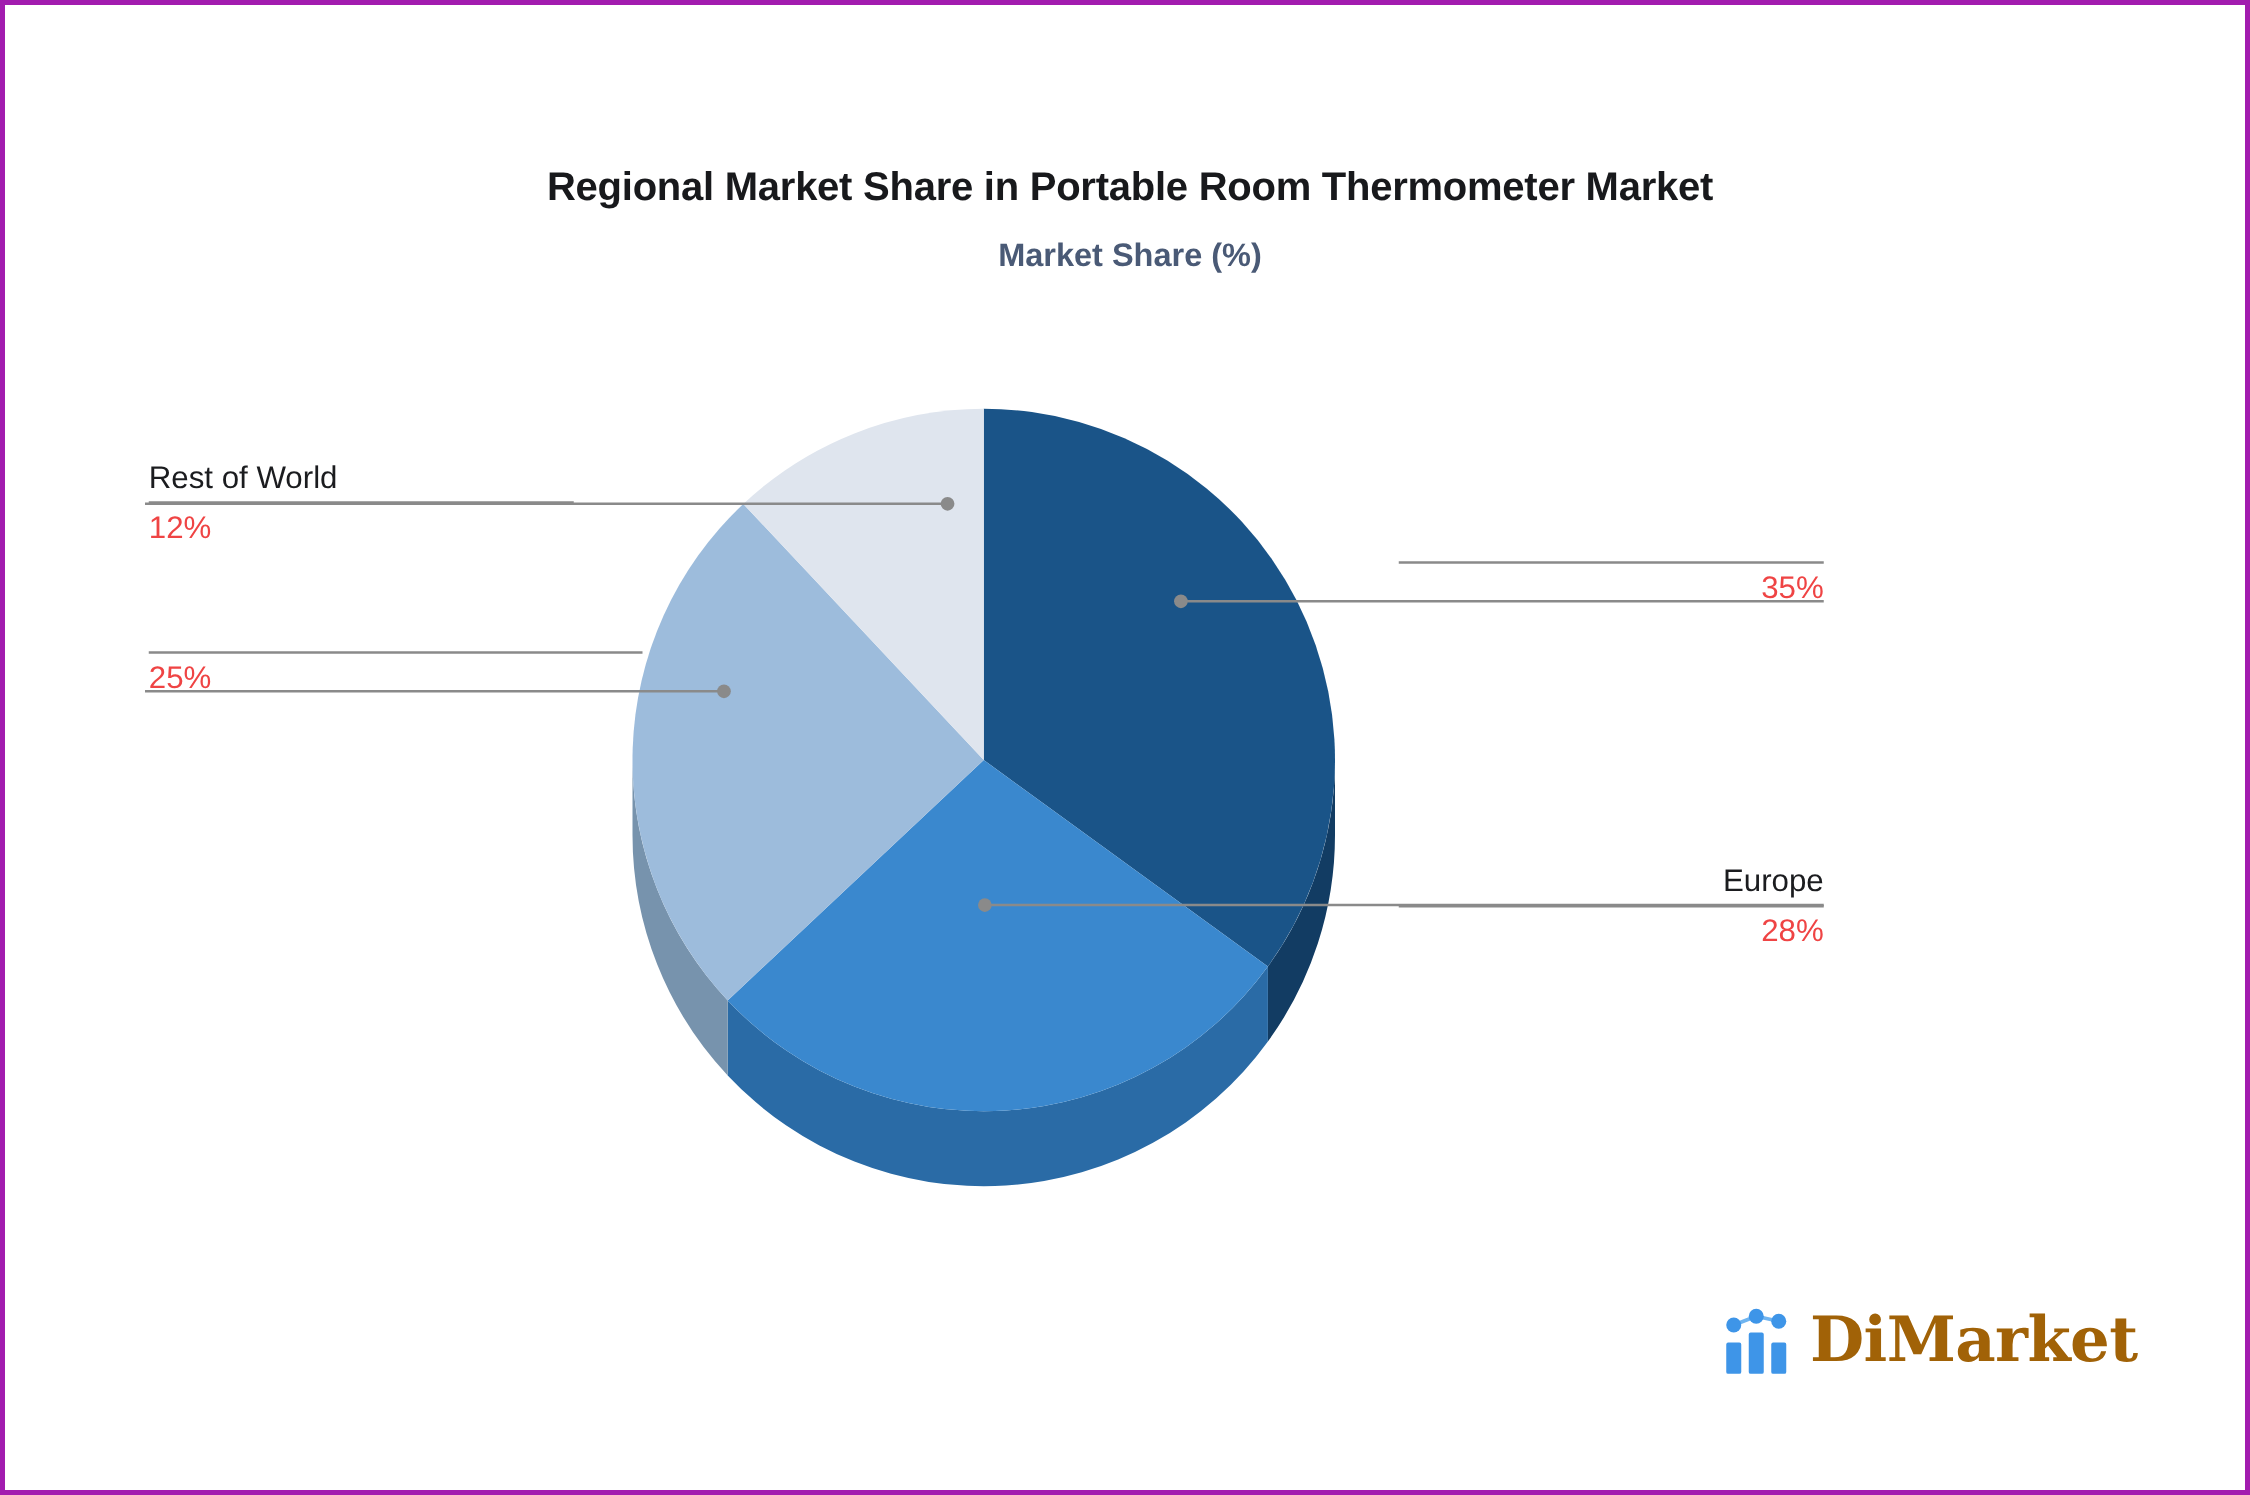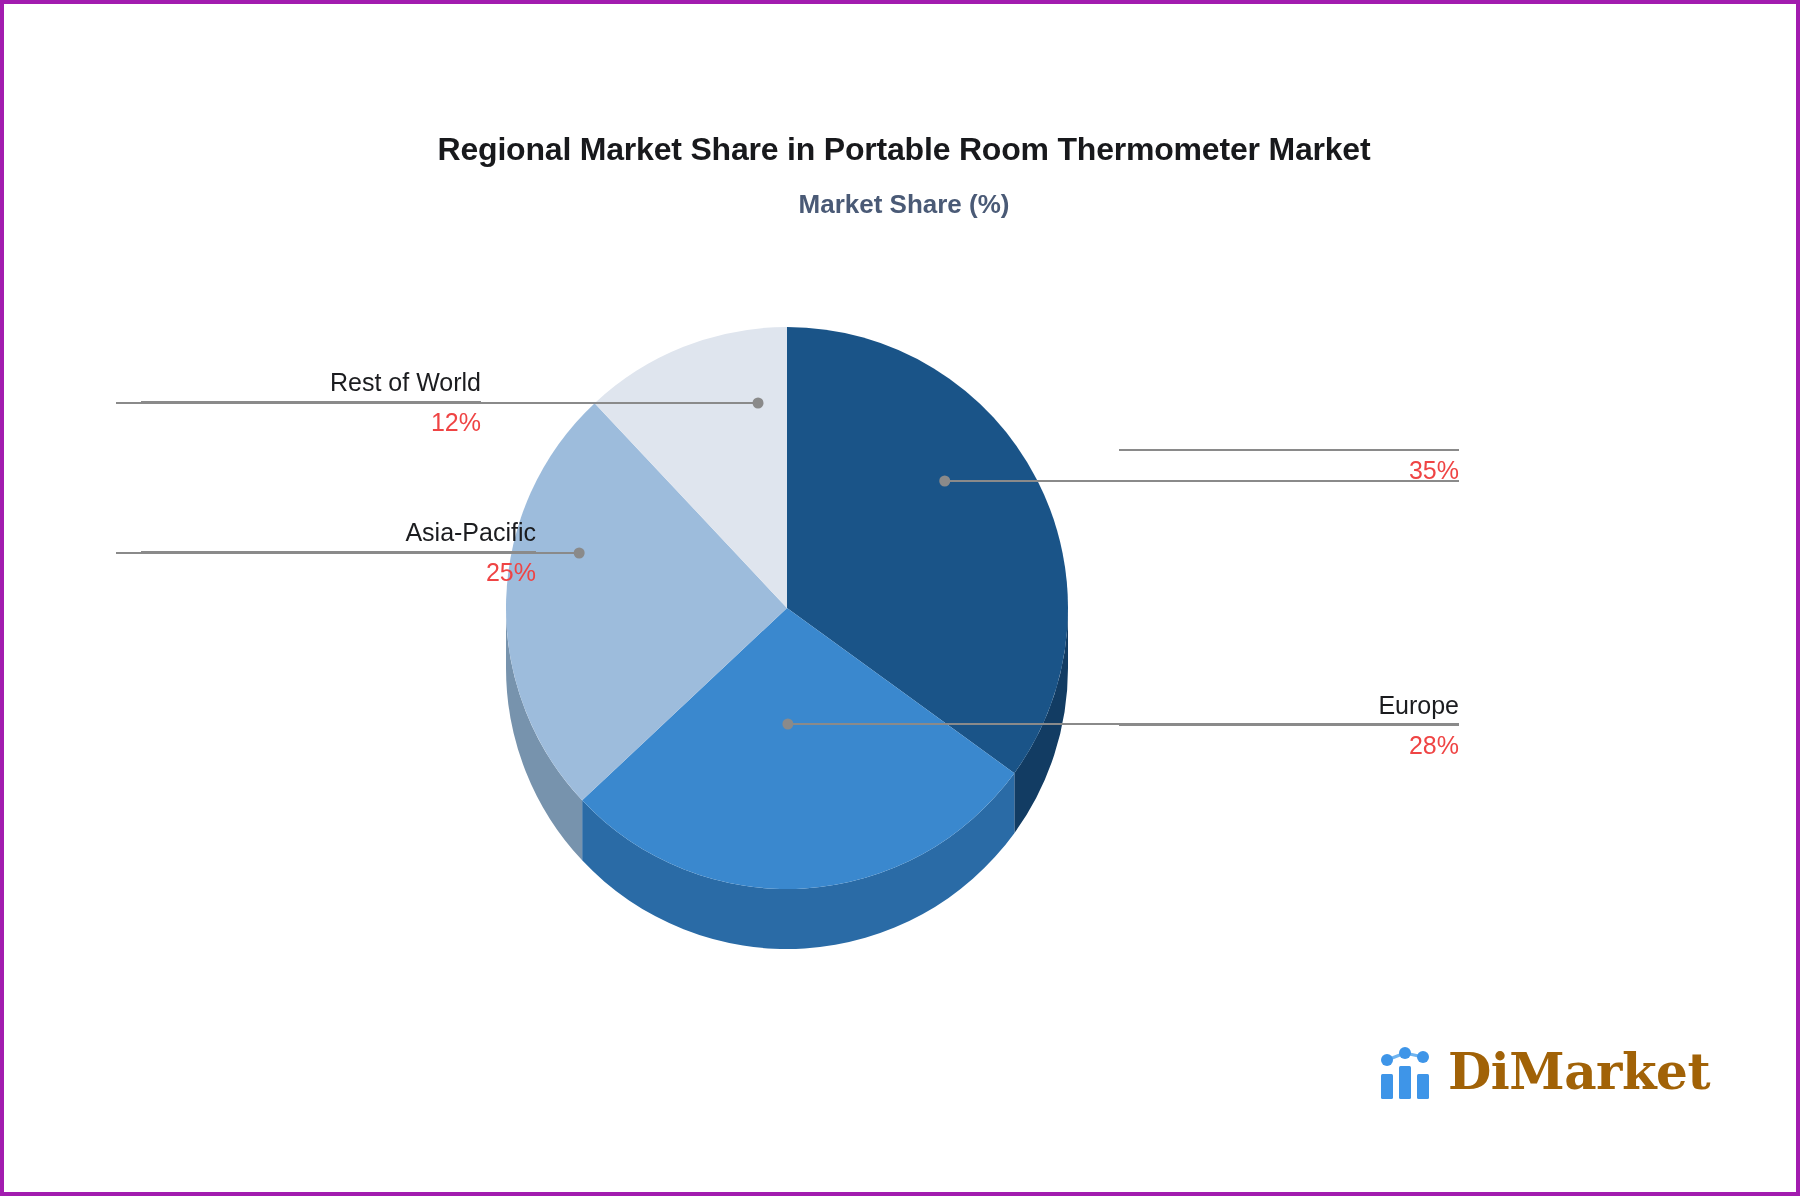--- a/index.html
+++ b/index.html
@@ -70,21 +70,21 @@
     border-top: 2px solid #8a8a8a;
     margin-top: 4px;
     margin-bottom: 4px;
   }
   .leader-label .ll-value {
     font-size: 25px;
     color: #ef4444;
     line-height: 30px;
     white-space: nowrap;
   }
-  .leader-label.left  { text-align: right; margin-left: 22px;  }
+  .leader-label.left  { text-align: left;  }
   .leader-label.right { text-align: right; }
 
   
   #logo {
     position: absolute;
     left: 1374px;
     top: 1040px;
     display: flex;
     align-items: center;
     gap: 10px;
@@ -146,21 +146,20 @@
       </g>
   </svg>
 
   <div class="leader-label left" style="left:115px; top:363px; width:340px;">
     <div class="ll-name">Rest of World</div>
     <div class="ll-rule"></div>
     <div class="ll-value">12%</div>
   </div>
 
   <div class="leader-label left" style="left:115px; top:513px; width:395px;">
-    <div class="ll-name">Asia-Pacific</div>
     <div class="ll-rule"></div>
     <div class="ll-value">25%</div>
   </div>
 
   <div class="leader-label right" style="left:1115px; top:441px; width:340px;">
     <div class="ll-rule"></div>
     <div class="ll-value">35%</div>
   </div>
 
   <div class="leader-label right" style="left:1115px; top:686px; width:340px;">

